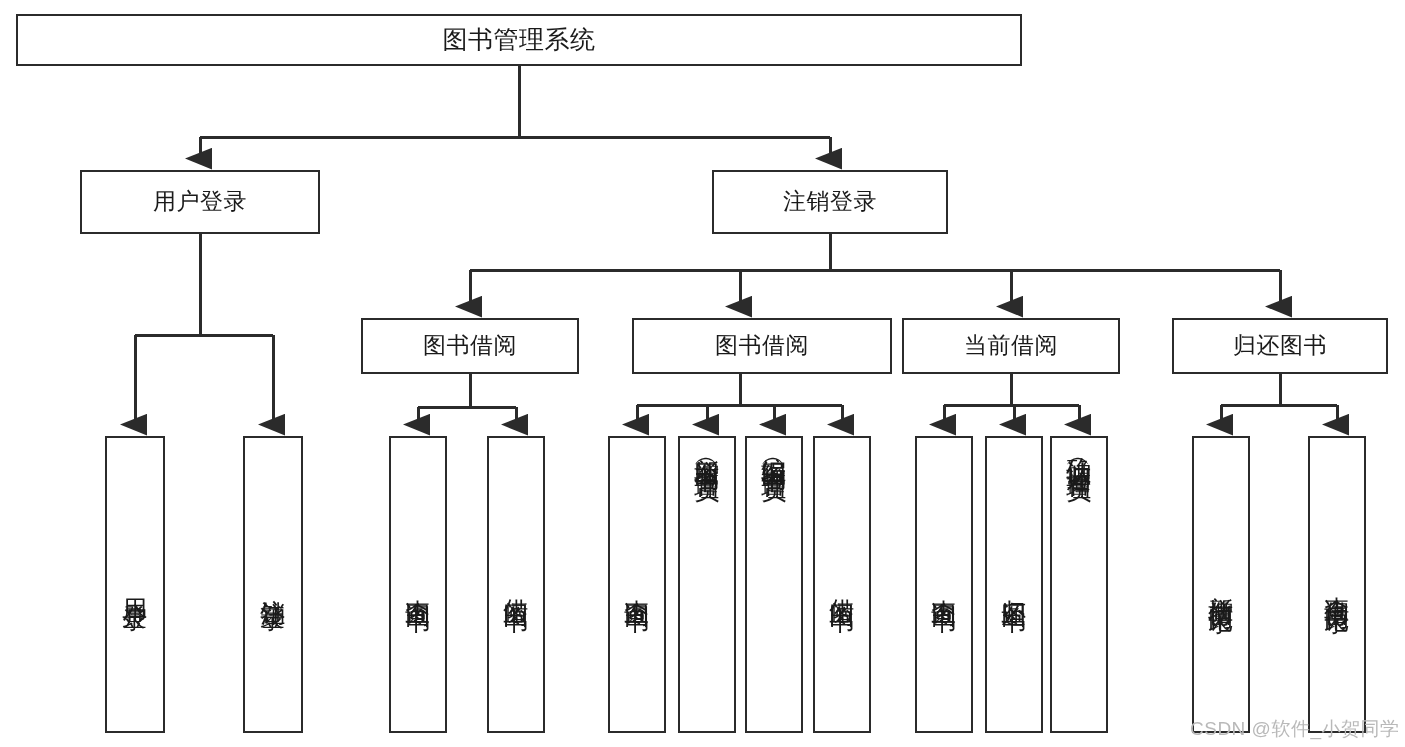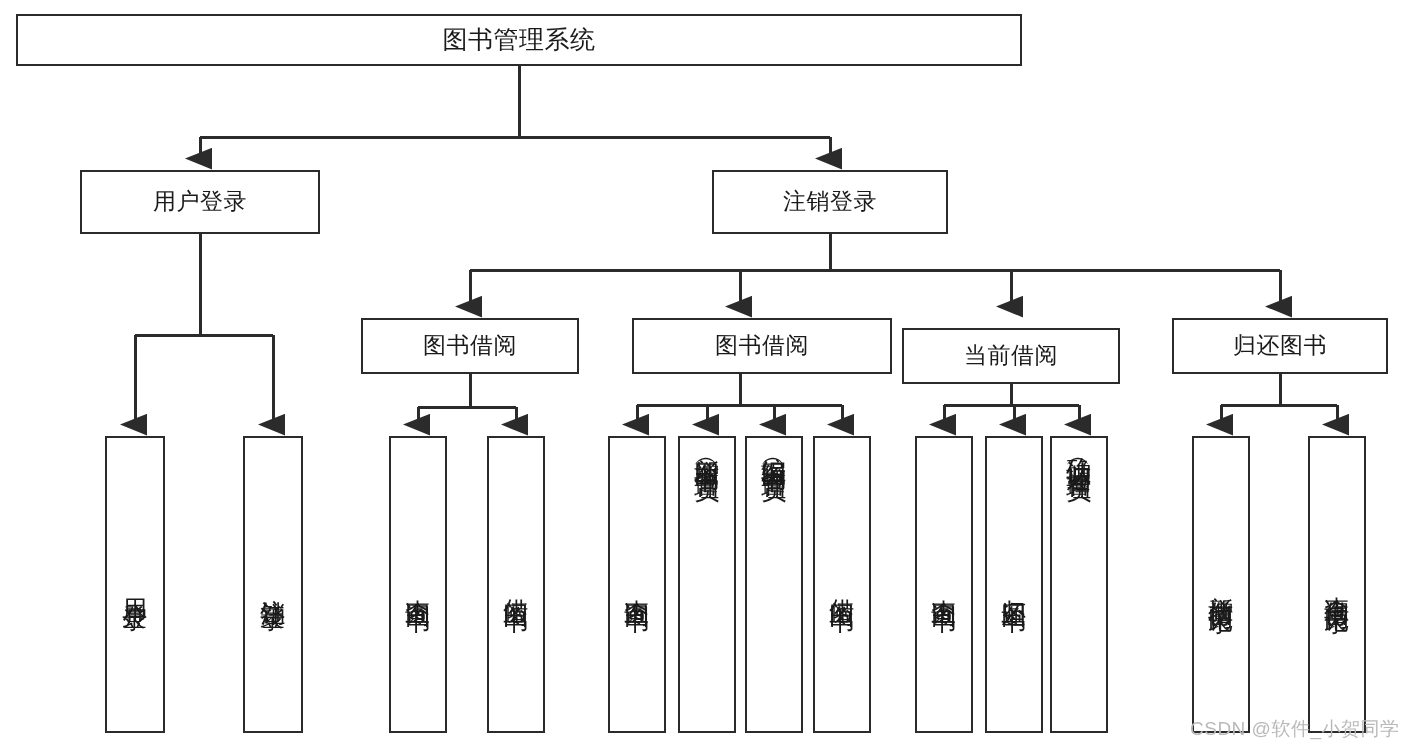--- a/index.html
+++ b/index.html
@@ -137,21 +137,21 @@
   <div class="node-box level-1" style="left:712px; top:170px; width:236px; height:64px;">
     <span class="node-label">注销登录</span>
   </div>
 
   <div class="node-box level-2" style="left:361px; top:318px; width:218px; height:56px;">
     <span class="node-label">图书借阅</span>
   </div>
   <div class="node-box level-2" style="left:632px; top:318px; width:260px; height:56px;">
     <span class="node-label">图书借阅</span>
   </div>
-  <div class="node-box level-2" style="left:902px; top:318px; width:218px; height:56px;margin-top:10px;">
+  <div class="node-box level-2" style="left:902px; top:318px; width:218px; height:56px;">
     <span class="node-label">当前借阅</span>
   </div>
   <div class="node-box level-2" style="left:1172px; top:318px; width:216px; height:56px;">
     <span class="node-label">归还图书</span>
   </div>
 
   <div class="node-box vertical vcenter" style="left:105px; top:436px; width:60px; height:297px;">
     <span class="node-label">用户登录</span>
   </div>
   <div class="node-box vertical vcenter" style="left:243px; top:436px; width:60px; height:297px;">

